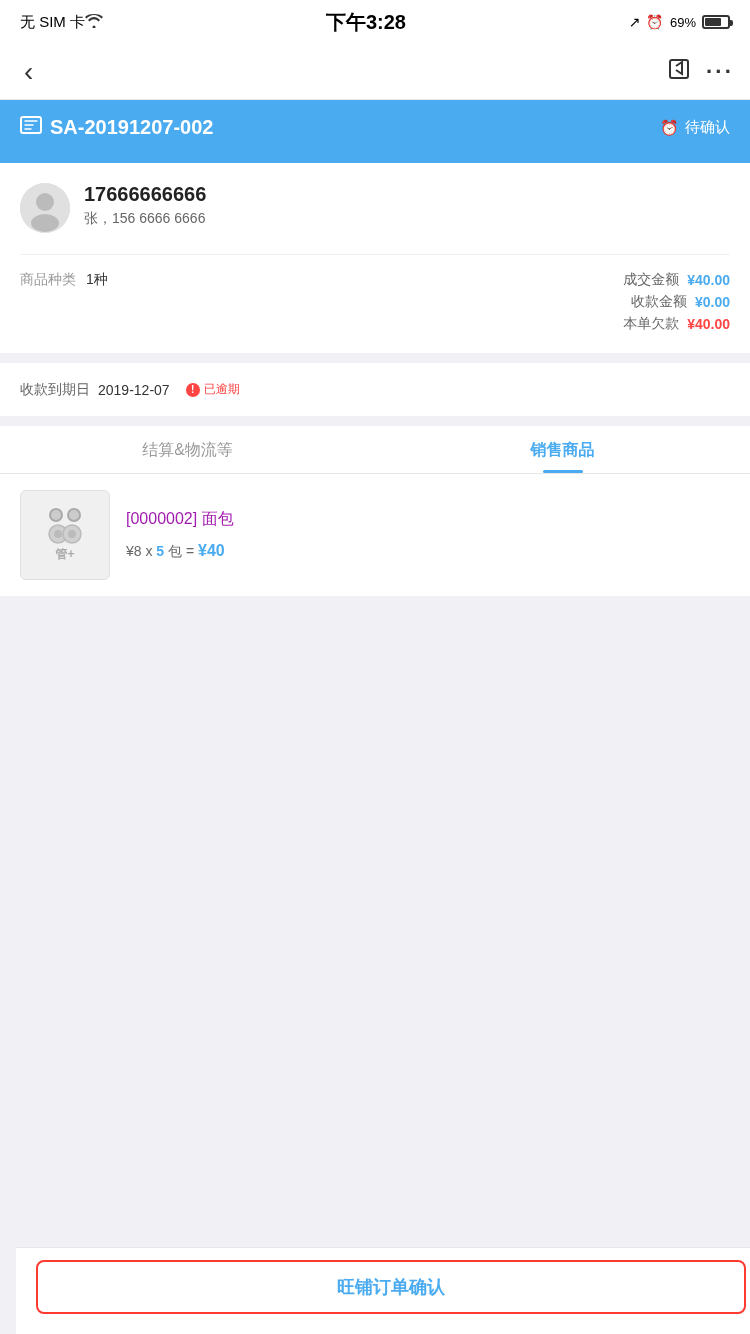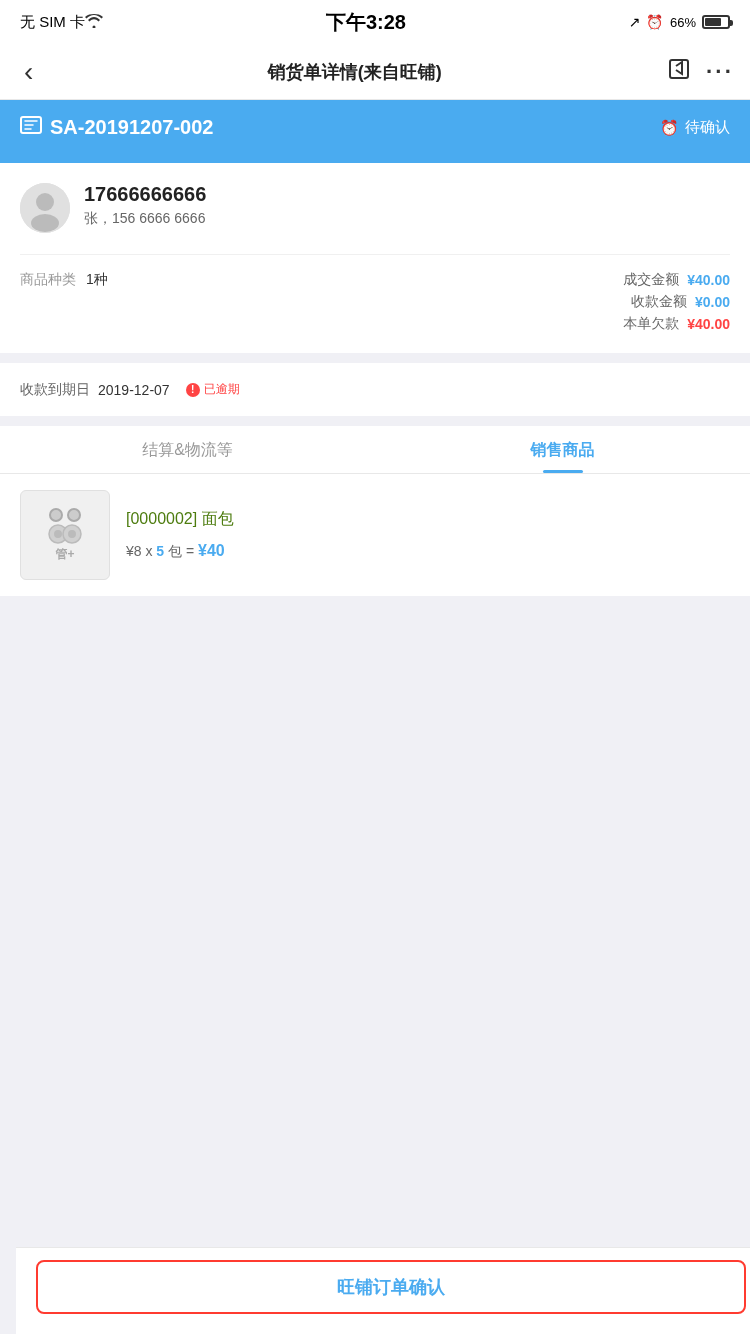--- a/index.html
+++ b/index.html
@@ -279,21 +279,21 @@
       border-radius: 50%;
       background: #ccc;
       border: 2px solid #aaa;
     }
     .owl-text {
       font-size: 12px; color: #aaa; font-weight: 700;
     }
     .product-info { flex: 1; }
     .product-name {
       font-size: 16px;
-      color: #4d7c0f;
+      color: #a21caf;
       margin-bottom: 12px;
       font-weight: 500;
     }
     .product-price {
       font-size: 14px;
       color: #666;
     }
     .price-qty { color: #4AABF0; font-weight: 600; }
     .price-total { color: #4AABF0; font-weight: 700; font-size: 16px; }
 
@@ -339,30 +339,29 @@
         <path d="M9 11.5a1.5 1.5 0 1 1 0 3 1.5 1.5 0 0 1 0-3z" fill="#333"></path>
         <path d="M4.5 7.5C6 6 7.4 5.2 9 5.2s3 .8 4.5 2.3l1.5-1.5C13 4.1 11.1 3 9 3S5 4.1 3 6l1.5 1.5z" fill="#333"></path>
         <path d="M1.5 4.5C3.7 2.3 6.2 1 9 1s5.3 1.3 7.5 3.5L18 3C15.4 0.6 12.3 0 9 0S2.6.6 0 3l1.5 1.5z" fill="#333"></path>
       </svg>
     </span>
   </div>
   <div class="status-center">下午3:28</div>
   <div class="status-right">
     <span style="font-size:14px;">↗</span>
     <span style="font-size:14px;">⏰</span>
-    <span>66%</span>
+    <span>69%</span>
     <span class="battery-icon">
       <span class="battery-fill"></span>
     </span>
   </div>
 </div>
 
 <div class="nav-bar">
   <span class="nav-back" style="font-size:28px;font-weight:300;">‹</span>
-  <span class="nav-title">销货单详情(来自旺铺)</span>
   <div class="nav-actions">
     <span class="nav-icon">
       <svg width="22" height="22" viewBox="0 0 22 22" fill="none">
         <rect x="2" y="2" width="18" height="18" rx="2" stroke="#333" stroke-width="2"></rect>
         <path d="M8 8l6-4v12L8 12" stroke="#333" stroke-width="2"></path>
       </svg>
     </span>
     <span class="nav-icon" style="font-size:22px;font-weight:700;letter-spacing:2px;">···</span>
   </div>
 </div>

